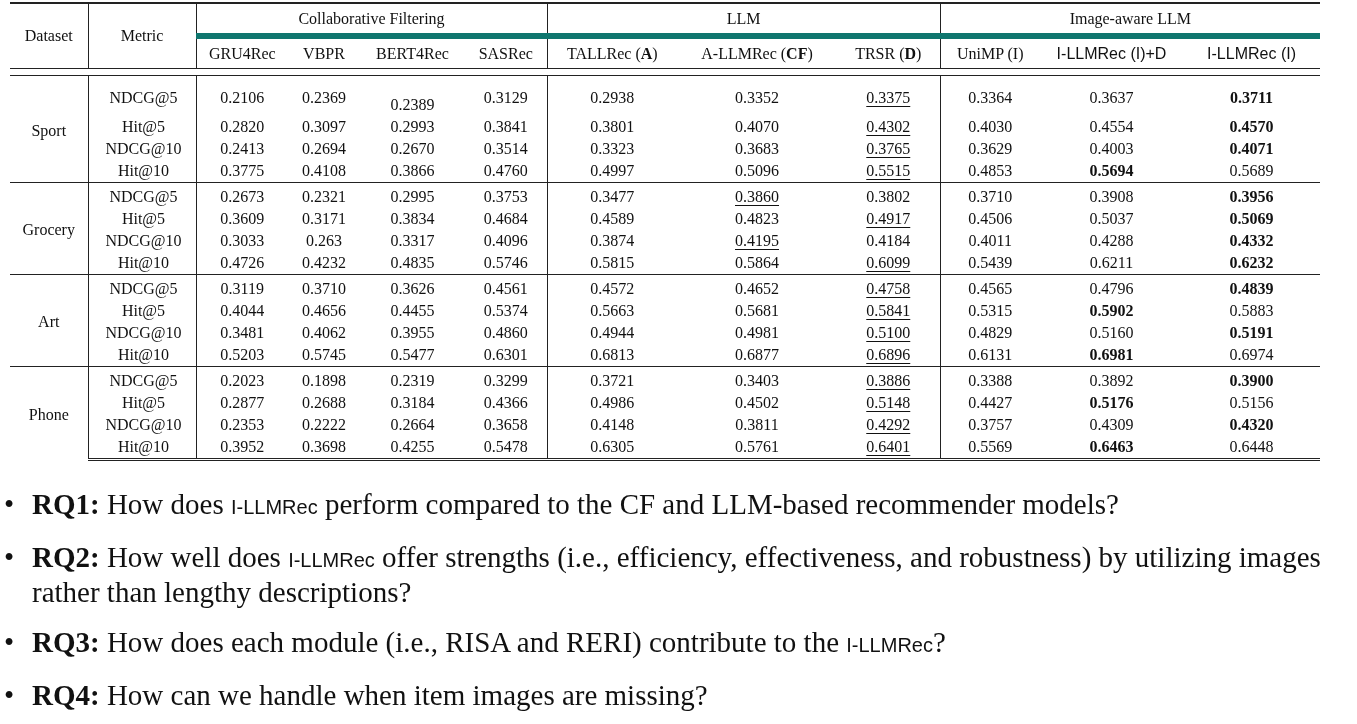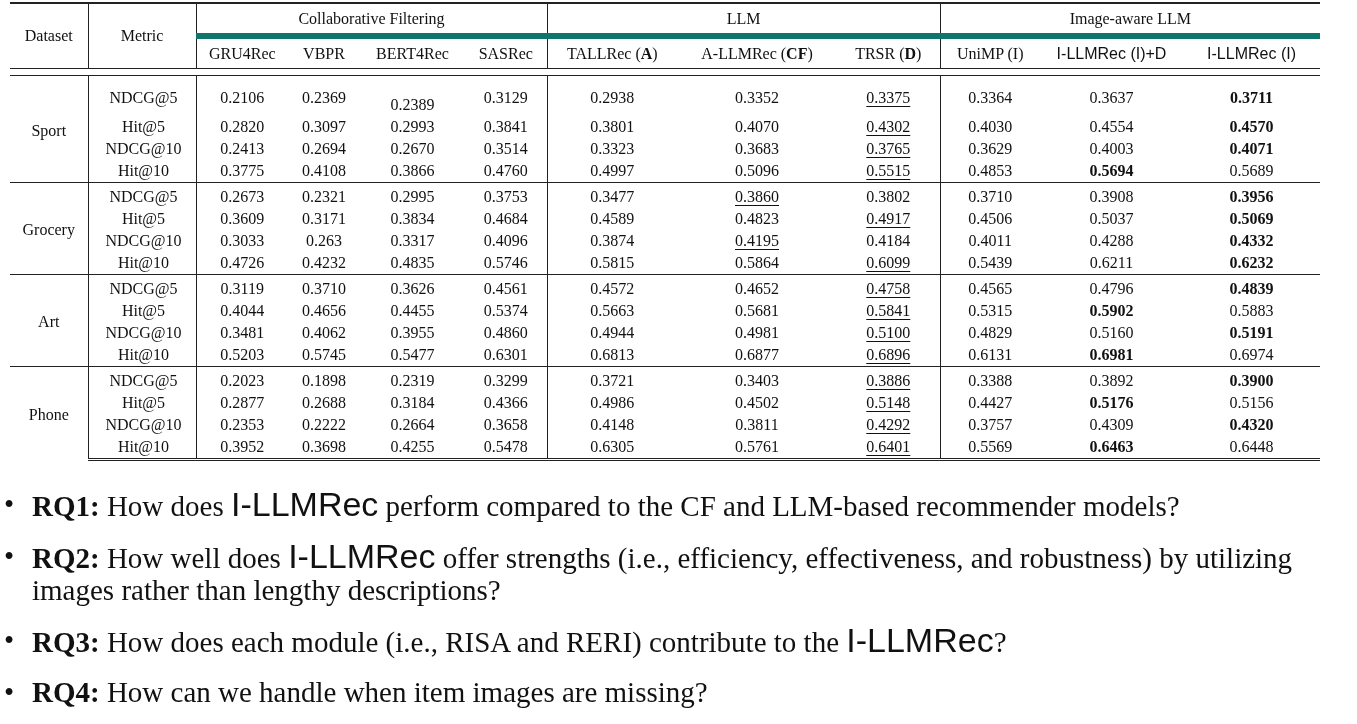--- a/index.html
+++ b/index.html
@@ -19,21 +19,21 @@
   .ds { text-align:center; vertical-align:middle; }
   .b { font-weight:bold; }
   .u { text-decoration:underline; text-underline-offset:3px; }
   .bottom td { border-bottom:3px double #222; }
   .sans { font-family:"Liberation Sans", sans-serif; }
   .hb { font-weight:bold; }
   #rqs { position:absolute; left:0; top:488px; width:1357px; font-size:29px; line-height:32px; }
   .rq { position:relative; padding-left:32px; margin-bottom:18px; }
   .rq .bullet { position:absolute; left:4px; top:0; }
   .rq .rqlabel { font-weight:bold; }
-  .rq .model { font-family:"Liberation Sans", sans-serif; font-size:34px; }
+  .rq .model { font-family:"Liberation Sans", sans-serif; font-size:20px; }
 </style>
 </head>
 <body>
 
 <div id="tbl-wrap">
   <table>
     <colgroup>
       <col style="width:78px">
         <col style="width:108px">
       <col style="width:92px">

